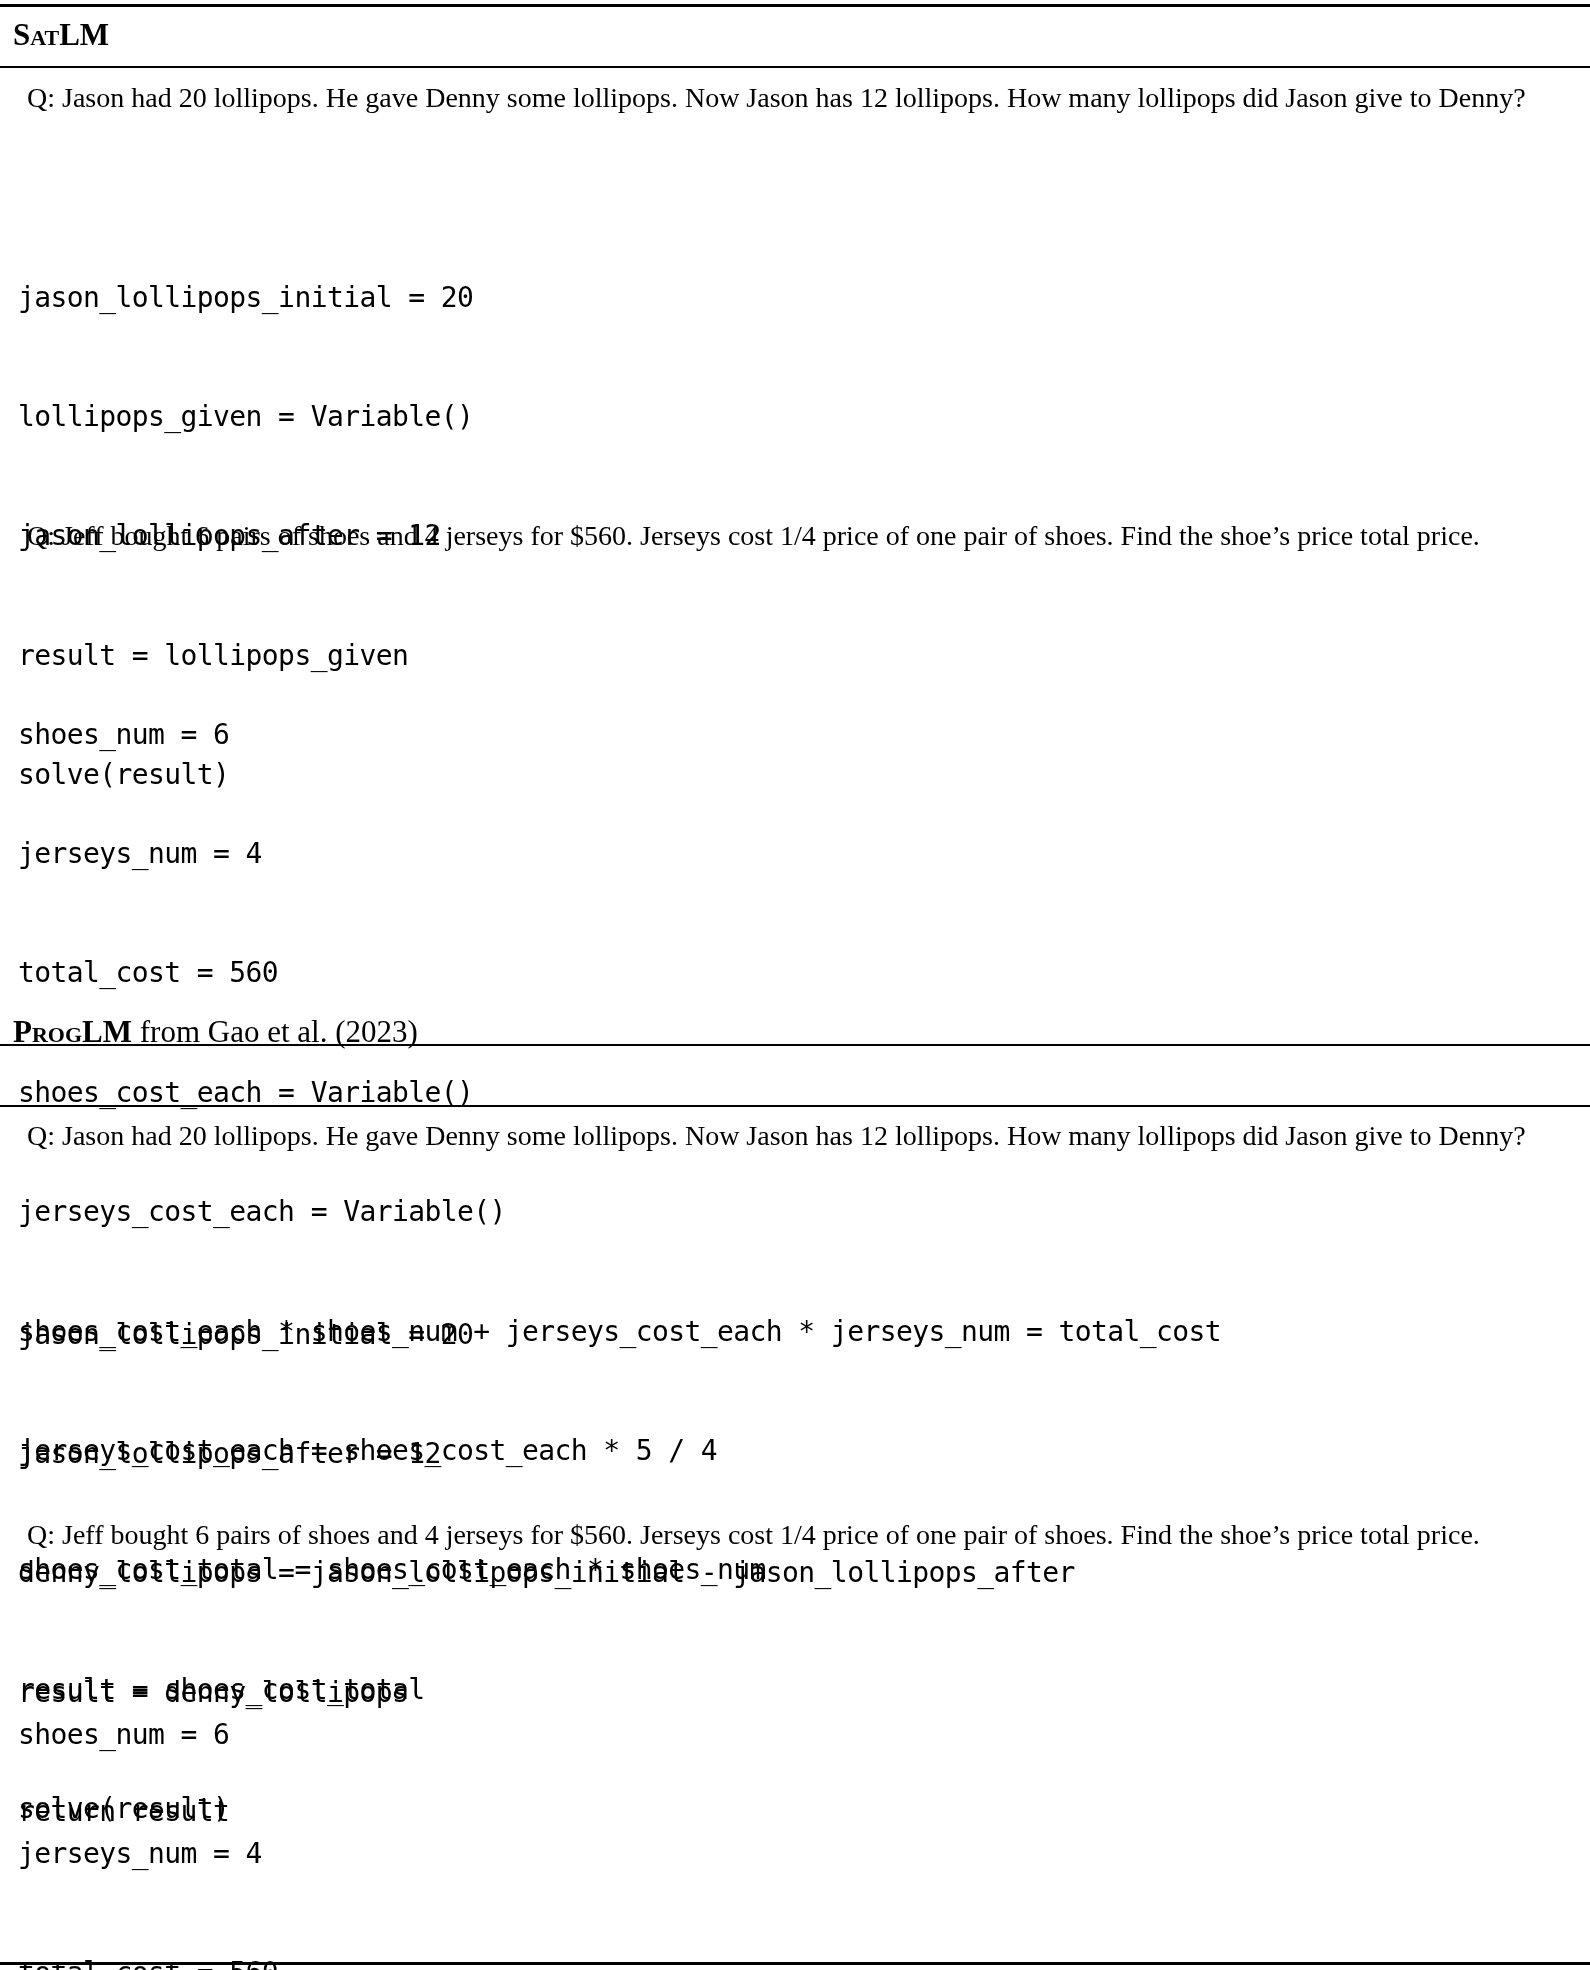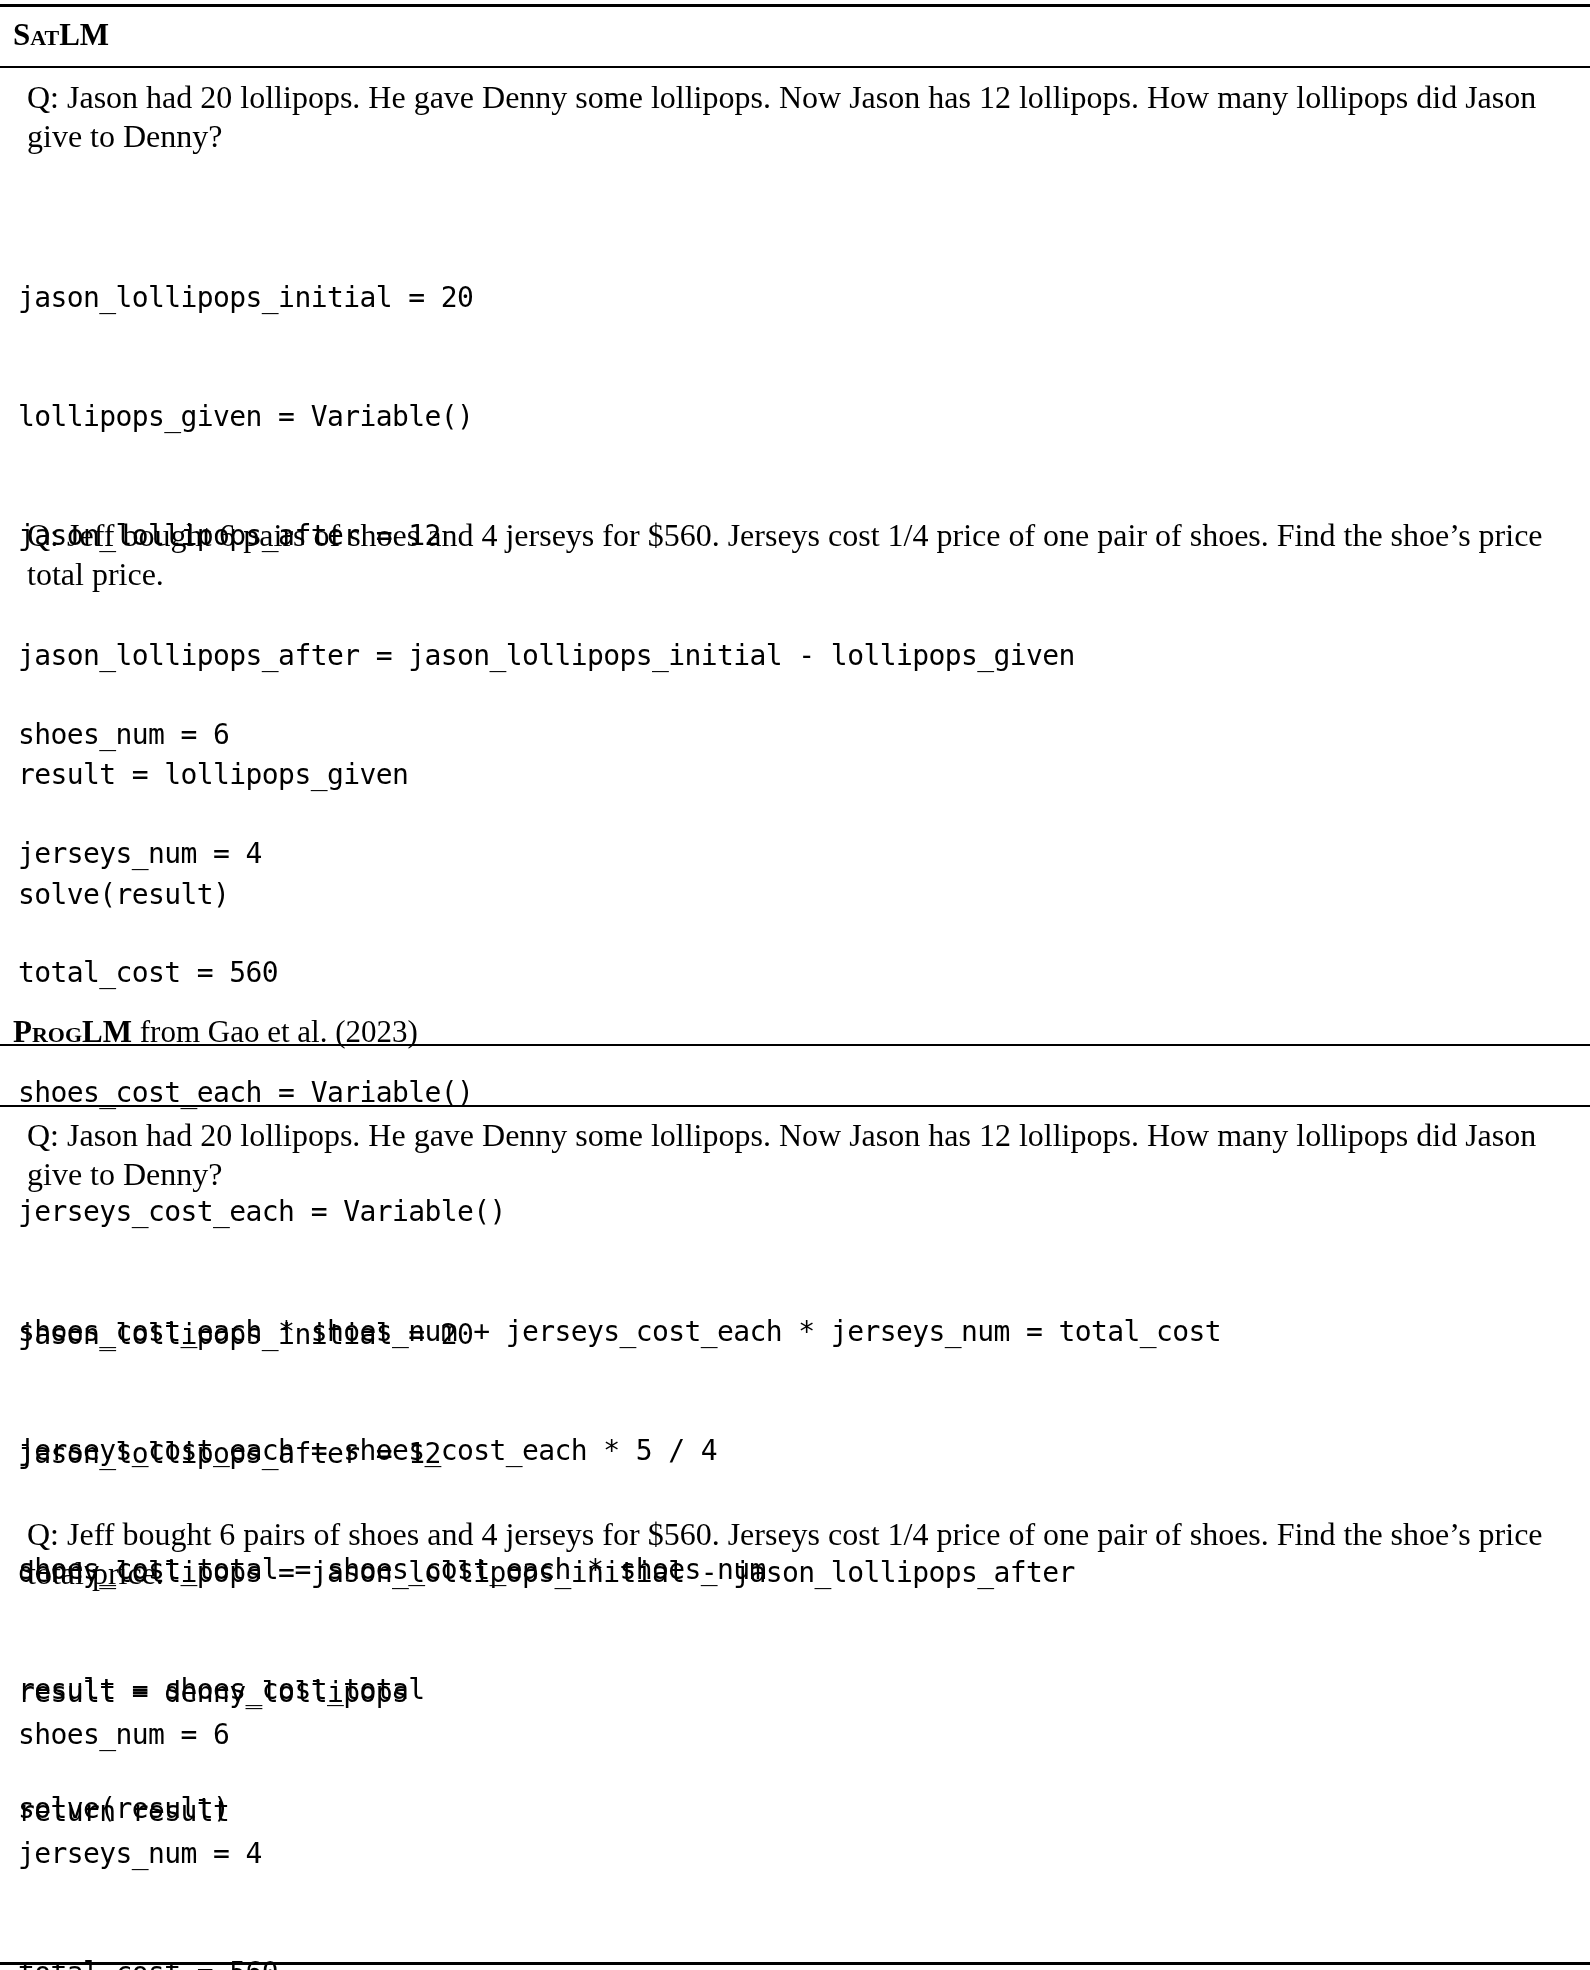--- a/index.html
+++ b/index.html
@@ -4,42 +4,41 @@
 <style>
   html, body { margin:0; padding:0; background:#ffffff; }
   body { width:1590px; height:1970px; position:relative; overflow:hidden; color:#000; }
   .rule { position:absolute; left:0; width:1590px; background:#000; }
   .thick { height:3px; }
   .thin { height:2px; }
   .title { position:absolute; left:0; width:1590px; 
            font-family:"Liberation Serif", serif; font-size:31px; line-height:40px;padding-left:13px; }
   .sc { font-variant:small-caps; font-weight:bold; }
   .q { position:absolute; left:27px; width:1540px; font-family:"Liberation Serif", serif;
-       font-size:32px; line-height:39px; }
+       font-size:28px; line-height:39px; }
   .code { position:absolute; left:18px; font-family:"DejaVu Sans Mono", monospace;
           font-size:28px; line-height:39.8px; white-space:pre; letter-spacing:-0.6px; }
   .code div { height:39.8px; }
 </style>
 </head>
 <body>
 
 <div class="rule thick" style="top:4px;"></div>
 
 <div class="title" style="top:15px;">
   <span class="sc">SatLM</span><span></span>
 </div>
 
 <div class="rule thin" style="top:66px;"></div>
 
 <div class="q" style="top:78px;">Q: Jason had 20 lollipops. He gave Denny some lollipops. Now Jason has 12 lollipops. How many lollipops did Jason give to Denny?</div>
 <div class="code" style="top:198px;">
   <div>jason_lollipops_initial = 20</div>
   <div>lollipops_given = Variable()</div>
   <div>jason_lollipops_after = 12</div>
-  <div>jason_lollipops_after = jason_lollipops_initial - lollipops_given</div>
   <div>result = lollipops_given</div>
   <div>solve(result)</div>
 </div>
 
 <div class="q" style="top:516px;">Q: Jeff bought 6 pairs of shoes and 4 jerseys for $560. Jerseys cost 1/4 price of one pair of shoes. Find the shoe’s price total price.</div>
 <div class="code" style="top:635px;">
   <div>shoes_num = 6</div>
   <div>jerseys_num = 4</div>
   <div>total_cost = 560</div>
   <div>shoes_cost_each = Variable()</div>

